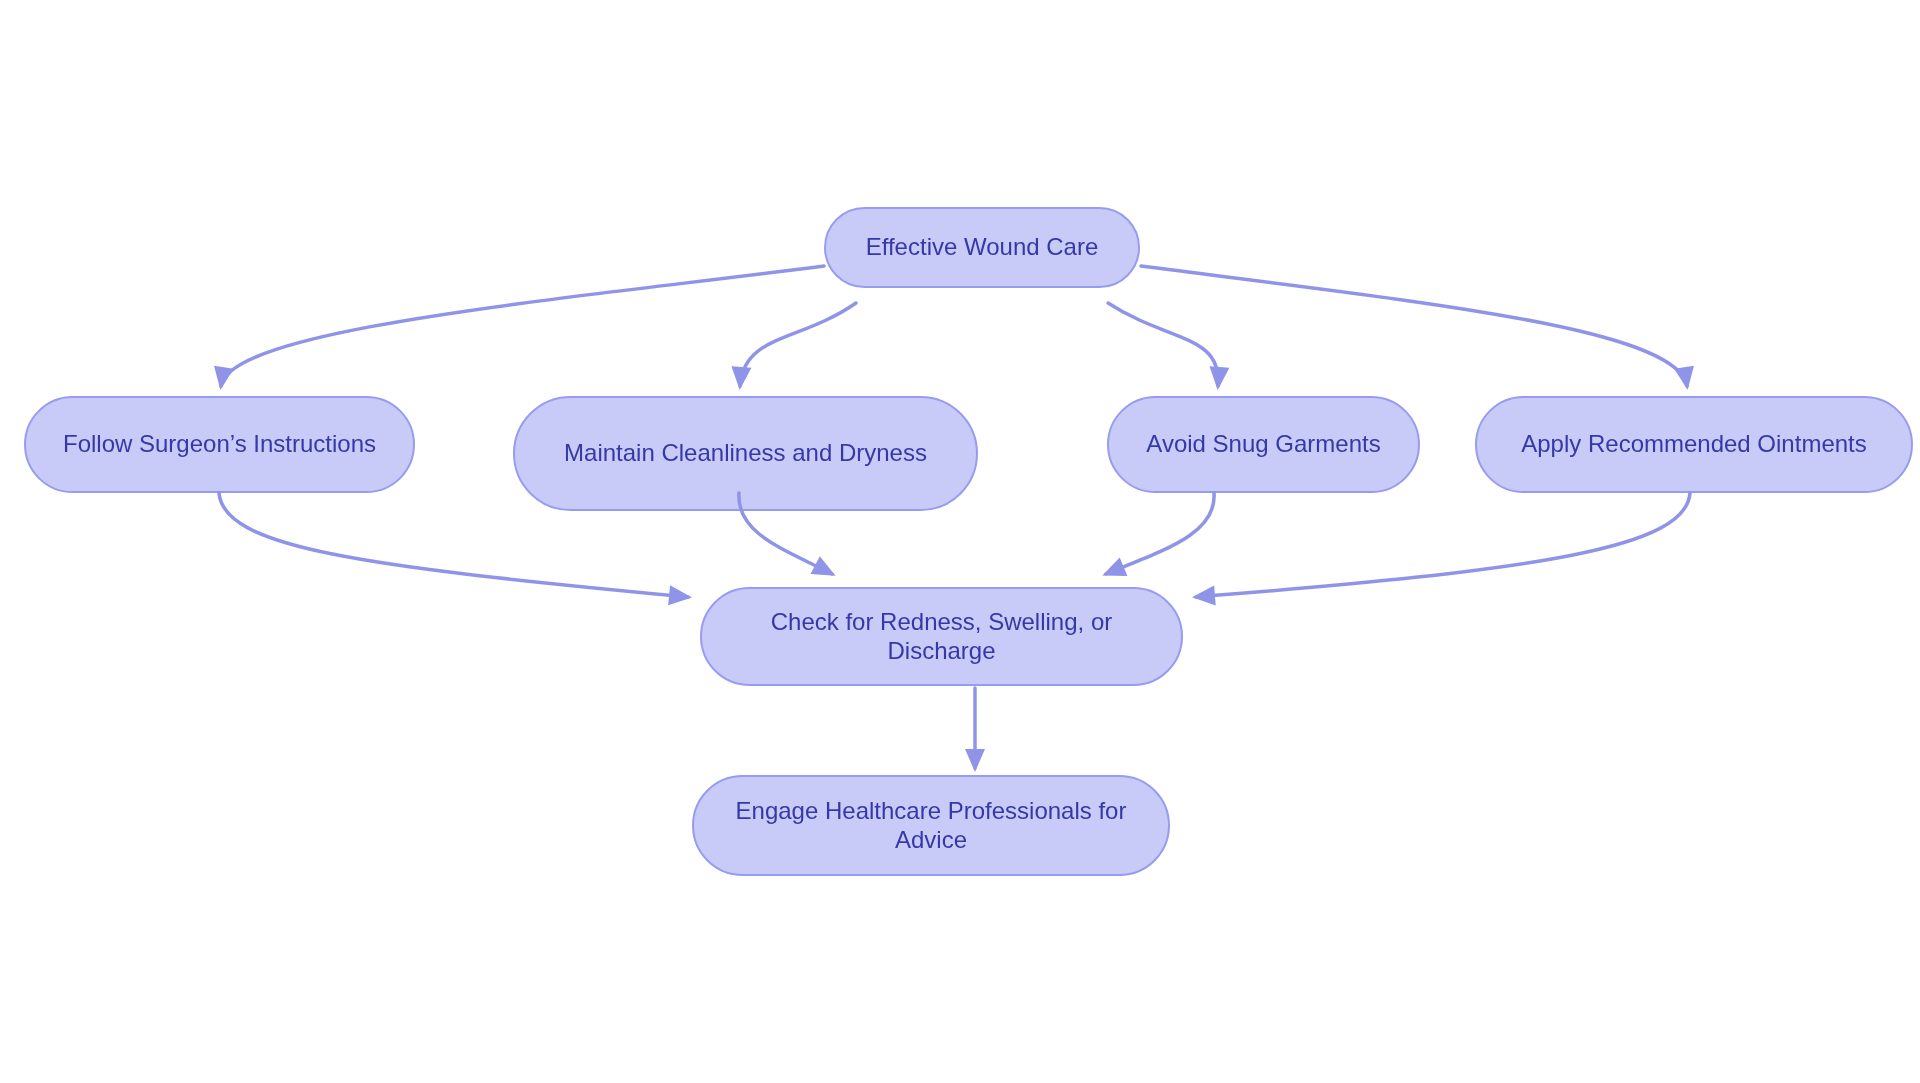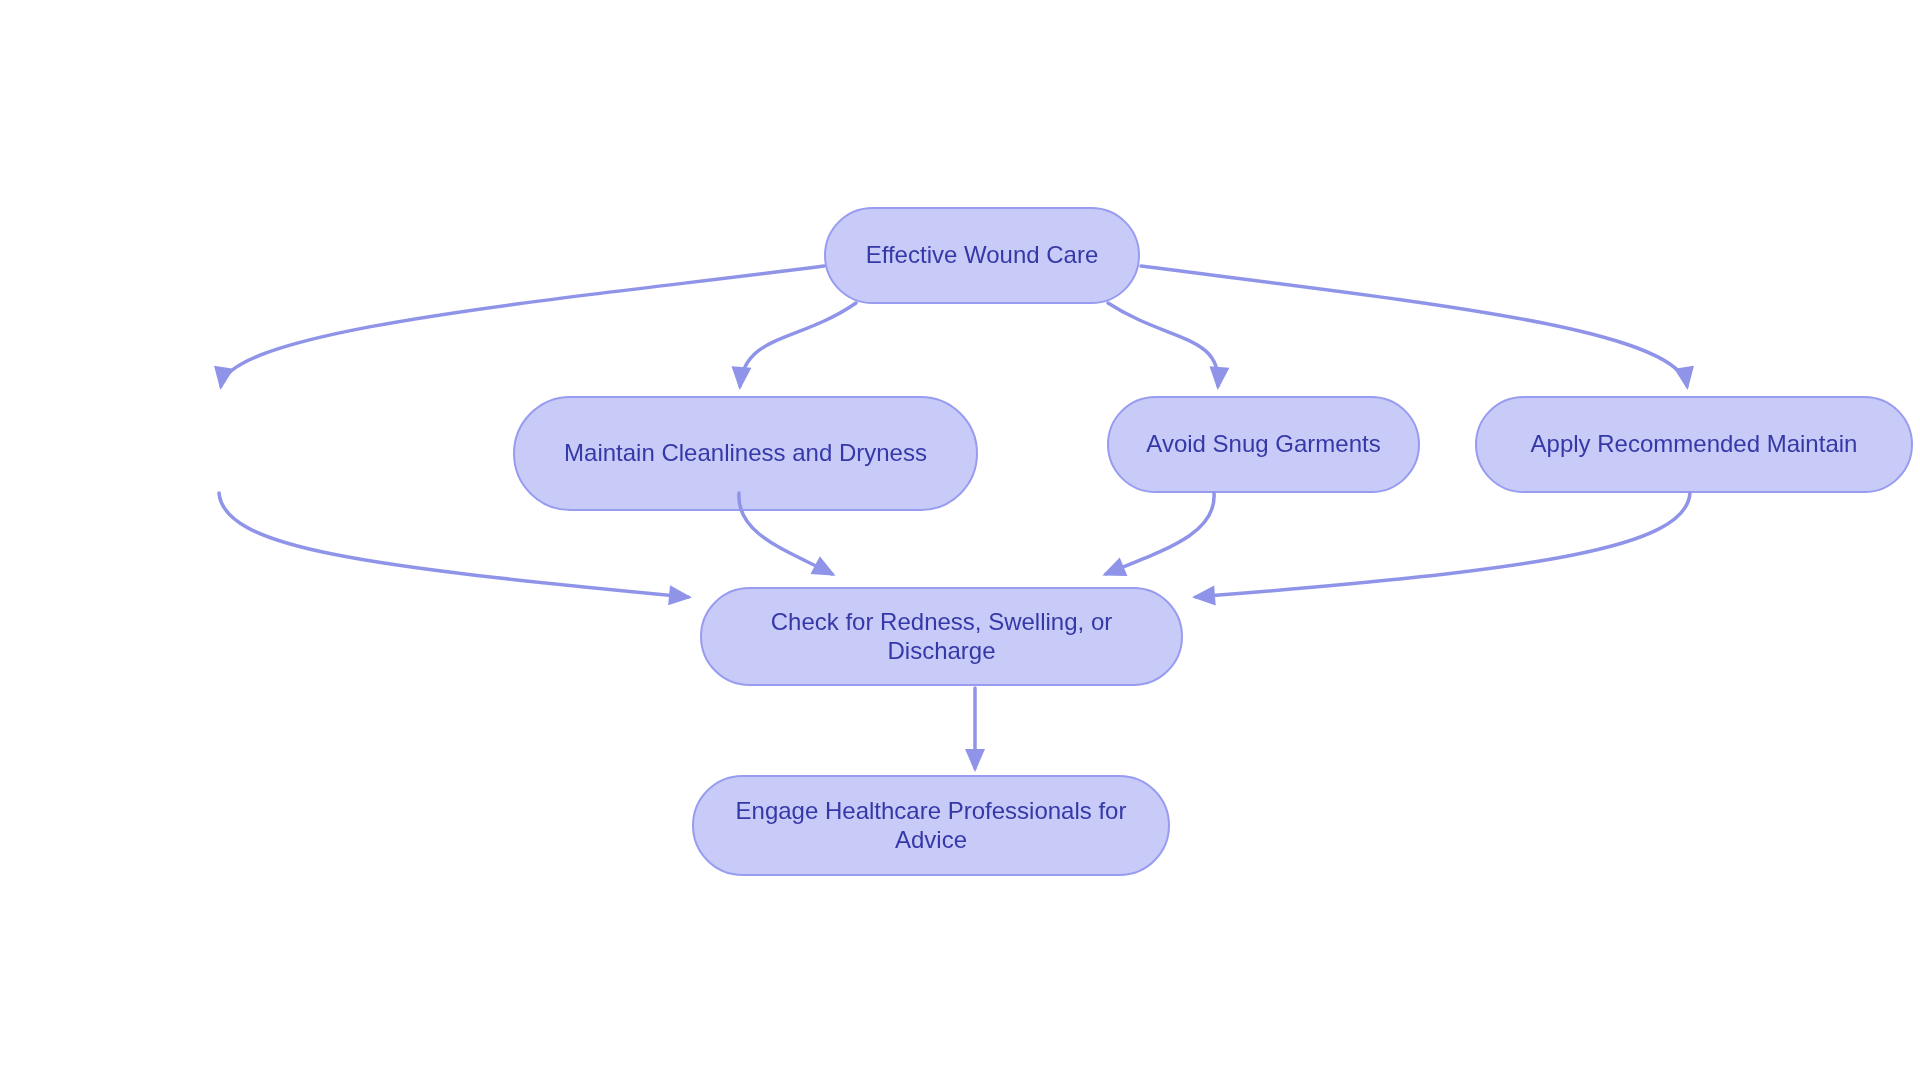--- a/index.html
+++ b/index.html
@@ -35,44 +35,47 @@
   }
   .edges path.edge {
     fill: none;
     stroke: var(--edge, #8f94e9);
     stroke-width: 3.5;
     stroke-linecap: round;
   }
   .edges marker path { fill: var(--edge, #8f94e9); }
 
   
-  #n-root     { left: 824px;  top: 207px; width: 316px; height: 97px; }
+  #n-root     { left: 824px;  top: 207px; width: 316px; height: 81px; }
   #n-follow   { left: 24px;   top: 396px; width: 391px; height: 97px; }
   #n-maintain { left: 513px;  top: 396px; width: 465px; height: 115px; }
   #n-avoid    { left: 1107px; top: 396px; width: 313px; height: 97px; }
   #n-apply    { left: 1475px; top: 396px; width: 438px; height: 97px; }
   #n-check    { left: 700px;  top: 587px; width: 483px; height: 99px; }
   #n-engage   { left: 692px;  top: 775px; width: 478px; height: 101px; }
 </style>
 </head>
 <body>
 
 <div class="canvas">
 
   <div class="node" id="n-root">
     <span>Effective Wound Care</span>
   </div>
+  <div class="node" id="n-follow">
+    <span>Follow Surgeon’s Instructions</span>
+  </div>
   <div class="node" id="n-maintain">
     <span>Maintain Cleanliness and Dryness</span>
   </div>
   <div class="node" id="n-avoid">
     <span>Avoid Snug Garments</span>
   </div>
   <div class="node" id="n-apply">
-    <span>Apply Recommended Maintain</span>
+    <span>Apply Recommended Ointments</span>
   </div>
   <div class="node" id="n-engage">
     <span>Engage Healthcare Professionals for Advice</span>
   </div>
   <div class="node" id="n-check">
     <span>Check for Redness, Swelling, or Discharge</span>
   </div>
 
   <svg class="edges" viewBox="0 0 1920 1083" xmlns="http://www.w3.org/2000/svg">
     <defs>

